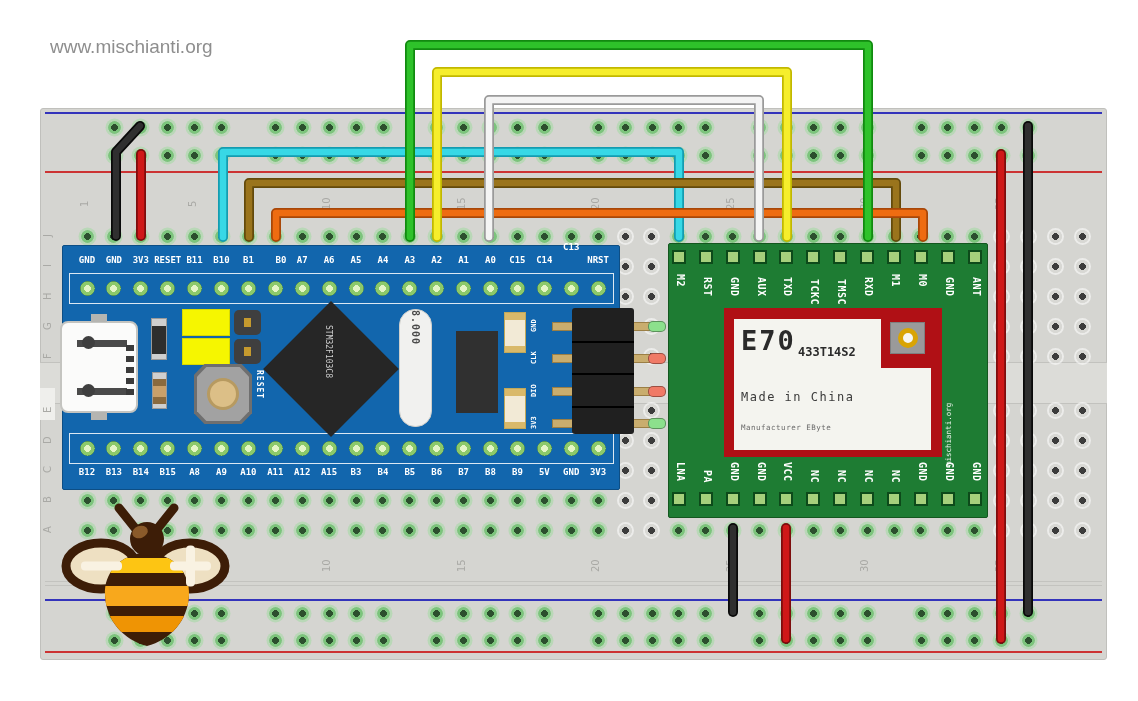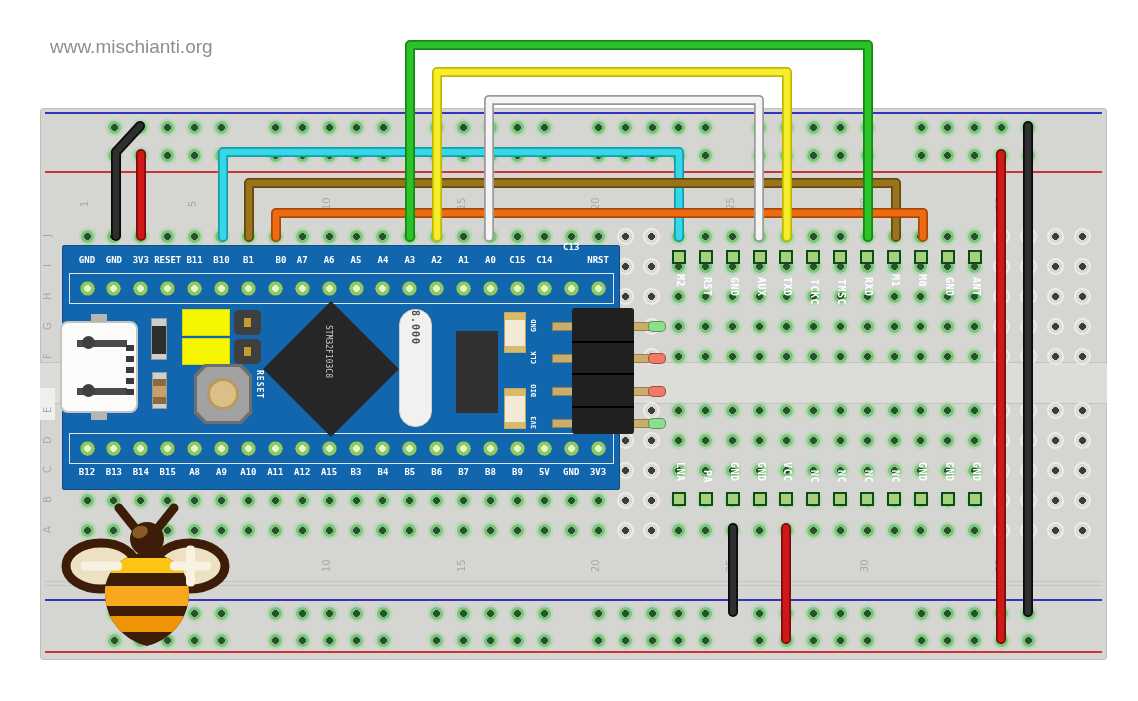--- a/index.html
+++ b/index.html
@@ -646,20 +646,33 @@
       <div style="position: absolute; left: 648px; top: 320.5px; width: 18px; height: 11px; border-radius: 5px; background: rgb(140, 224, 140); border: 1px solid rgba(0, 0, 0, 0.35); box-sizing: border-box;"></div>
       <div class="swdlab vtext-up" style="left: 530px; top: 310px;">GND</div>
       <div style="position: absolute; left: 648px; top: 352.5px; width: 18px; height: 11px; border-radius: 5px; background: rgb(240, 122, 102); border: 1px solid rgba(0, 0, 0, 0.35); box-sizing: border-box;"></div>
       <div class="swdlab vtext-up" style="left: 530px; top: 342px;">CLK</div>
       <div style="position: absolute; left: 648px; top: 385.5px; width: 18px; height: 11px; border-radius: 5px; background: rgb(240, 122, 102); border: 1px solid rgba(0, 0, 0, 0.35); box-sizing: border-box;"></div>
       <div class="swdlab vtext-up" style="left: 530px; top: 375px;">DIO</div>
       <div style="position: absolute; left: 648px; top: 417.5px; width: 18px; height: 11px; border-radius: 5px; background: rgb(140, 224, 140); border: 1px solid rgba(0, 0, 0, 0.35); box-sizing: border-box;"></div>
       <div class="swdlab vtext-up" style="left: 530px; top: 407px;">3V3</div>
     </div>
 
+  <div class="board" style="left:668px;top:243px;width:320px;height:275px;background:#1e7c33;border:1px solid #14571f;box-sizing:border-box;">
+    <div class="abs" style="left:55px;top:64px;width:218px;height:149px;background:#b01015;"></div>
+    <div class="abs" style="left:65px;top:75px;width:147px;height:131px;background:#f4f4ef;"></div>
+    <div class="abs" style="left:65px;top:124px;width:197px;height:82px;background:#f4f4ef;"></div>
+    <div class="abs" style="left:221px;top:78px;width:35px;height:32px;background:#9a9a9a;border:1px solid #7f7f7f;box-sizing:border-box;display:flex;align-items:center;justify-content:center;">
+      <div style="width:10px;height:10px;border-radius:50%;background:#f6f6f2;border:5px solid #d9a404;"></div>
+    </div>
+    <div class="abs" style="left:72px;top:81px;font:bold 27px 'DejaVu Sans Mono',monospace;color:#2a2a2a;letter-spacing:2px;">E70</div>
+    <div class="abs" style="left:129px;top:101px;font:bold 12px 'DejaVu Sans Mono',monospace;color:#2a2a2a;">433T14S2</div>
+    <div class="abs" style="left:72px;top:146px;font:12px 'DejaVu Sans Mono',monospace;color:#3a3a3a;letter-spacing:1.5px;">Made in China</div>
+    <div class="abs" style="left:72px;top:179px;font:7.5px 'DejaVu Sans Mono',monospace;color:#6a6a6a;letter-spacing:.5px;">Manufacturer EByte</div>
+    <div class="abs vtext-up" style="left:275px;top:110px;height:112px;color:#eaf2ea;font:7.5px 'DejaVu Sans Mono',monospace;">mischianti.org</div>
+  </div>
 
   <div id="e70pads">
       <div class="pad" style="left: 671.8px; top: 250px;"></div>
       <div class="e70lab vtext" style="left: 671.8px; top: 268px; height: 26px;">M2</div>
       <div class="pad" style="left: 698.7px; top: 250px;"></div>
       <div class="e70lab vtext" style="left: 698.7px; top: 268px; height: 37px;">RST</div>
       <div class="pad" style="left: 725.6px; top: 250px;"></div>
       <div class="e70lab vtext" style="left: 725.6px; top: 268px; height: 37px;">GND</div>
       <div class="pad" style="left: 752.5px; top: 250px;"></div>
       <div class="e70lab vtext" style="left: 752.5px; top: 268px; height: 37px;">AUX</div>

